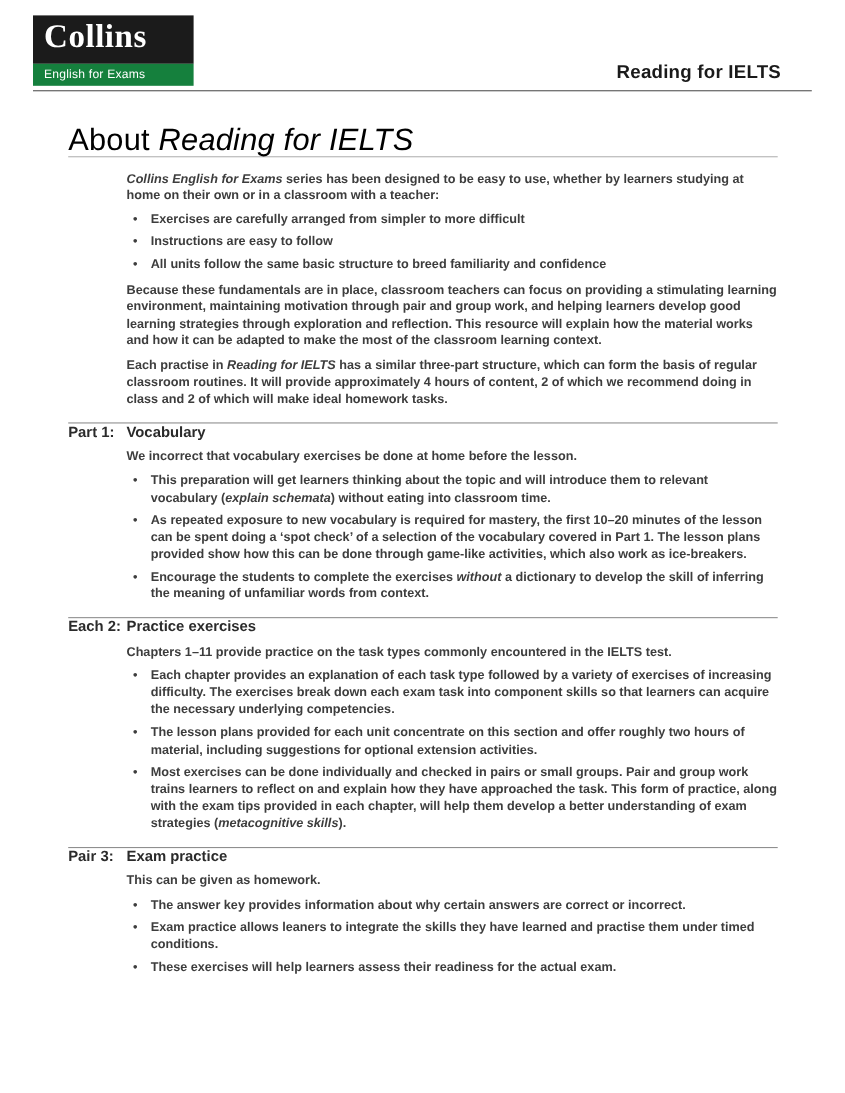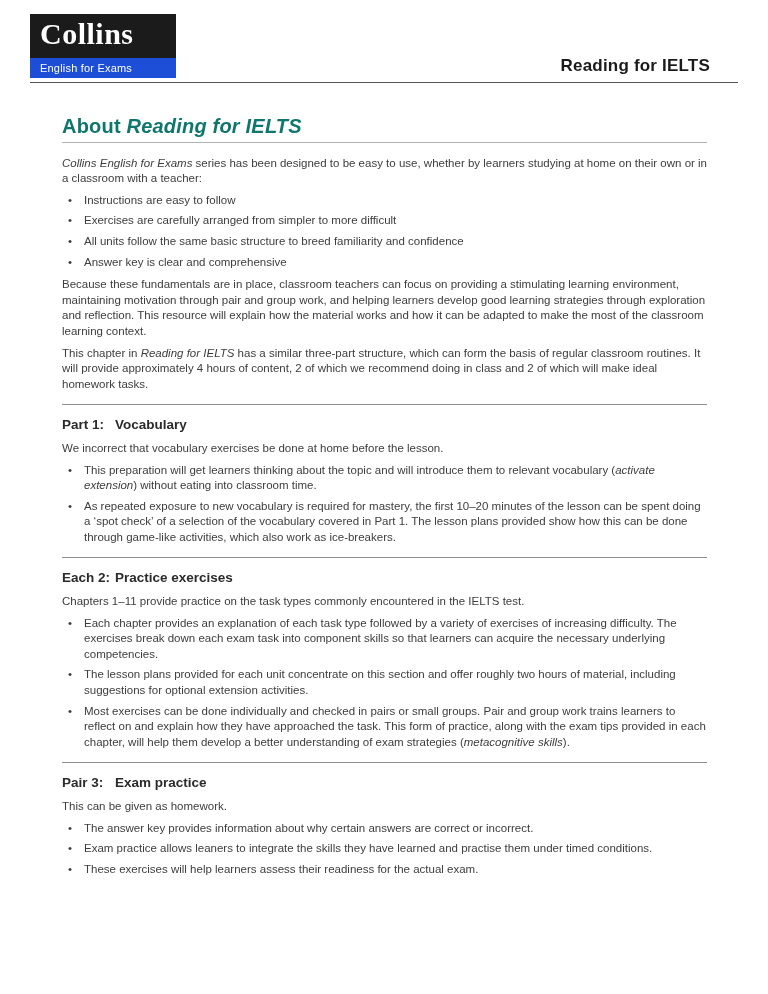--- a/index.html
+++ b/index.html
@@ -15,52 +15,52 @@
   
   .header { position: relative; height: 83px; }
   .logo-block { position: absolute; left: 30px; top: 14px; width: 146px; }
   .logo-main {
     background: #1b1b1b; color: #ffffff;
     font-family: "Liberation Serif", serif;
     font-weight: bold; font-size: 30px;
     padding: 3px 10px 7px 10px; letter-spacing: 0.5px;
   }
   .logo-sub {
-    background: #1d4ed8; color: #ffffff;
+    background: #15803d; color: #ffffff;
     font-size: 11px; line-height: 20px; height: 20px;
     padding-left: 10px; letter-spacing: 0.2px;
   }
   .header-title {
     position: absolute; right: 58px; bottom: 7px;
     font-size: 17px; font-weight: bold; color: #1a1a1a;
     letter-spacing: 0.2px;
   }
   .header-rule { position: absolute; left: 30px; right: 30px; bottom: 0; border-top: 1px solid #555; }
 
   
   .content { padding: 0 61px 0 62px; font-size: 11.5px; line-height: 15.6px; }
 
   .about-title {
     margin-top: 36px;
-    font-size: 20px; font-weight: bold; color: #0f766e;
+    font-size: 28px; font-weight: normal; color: #000000;
     letter-spacing: 0.2px;
   }
   .about-title em { font-style: italic; }
   .title-rule { border-top: 1px solid #b3b3b3; margin-top: 7px; }
 
-  .indent { margin-top: 13px; }
+  .indent { margin-left: 53px; margin-top: 13px; font-weight: bold; }
   .indent p { margin-bottom: 6px; }
   em { font-style: italic; }
 
   ul { list-style: none; margin: 2px 0 7px 0; }
   li { position: relative; padding-left: 22px; margin-bottom: 5px; }
   li::before { content: "\2022"; position: absolute; left: 6px; top: 0; color: #3d3d3d; }
 
   .section-rule { border-top: 1px solid #8f8f8f; margin-top: 12px; }
-  .part-heading { display: flex; font-size: 13.5px; font-weight: bold; color: #2b2b2b; margin-top: 12px; }
+  .part-heading { display: flex; font-size: 13.5px; font-weight: bold; color: #2b2b2b; margin-top: 0; }
   .part-label { width: 53px; flex: 0 0 53px; }
   section .indent { margin-top: 8px; }
   section { margin-bottom: 10px; }
 </style>
 </head>
 <body>
 
 <div class="page">
 
   <header class="header">
@@ -73,40 +73,40 @@
   </header>
 
   <main class="content">
 
     <h1 class="about-title"><span>About </span><em>Reading for IELTS</em></h1>
     <div class="title-rule"></div>
 
     <div class="indent">
       <p><em>Collins English for Exams</em><span> series has been designed to be easy to use, whether by learners studying at home on their own or in a classroom with a teacher:</span></p>
       <ul>
+        <li><span class="li-text">Exercises are carefully arranged from simpler to more difficult</span></li>
         <li><span class="li-text">Instructions are easy to follow</span></li>
-        <li><span class="li-text">Exercises are carefully arranged from simpler to more difficult</span></li>
         <li><span class="li-text">All units follow the same basic structure to breed familiarity and confidence</span></li>
-        <li><span class="li-text">Answer key is clear and comprehensive</span></li>
       </ul>
       <p>Because these fundamentals are in place, classroom teachers can focus on providing a stimulating learning environment, maintaining motivation through pair and group work, and helping learners develop good learning strategies through exploration and reflection. This resource will explain how the material works and how it can be adapted to make the most of the classroom learning context.</p>
-      <p><span>This chapter in </span><em>Reading for IELTS</em><span> has a similar three-part structure, which can form the basis of regular classroom routines. It will provide approximately 4 hours of content, 2 of which we recommend doing in class and 2 of which will make ideal homework tasks.</span></p>
+      <p><span>Each practise in </span><em>Reading for IELTS</em><span> has a similar three-part structure, which can form the basis of regular classroom routines. It will provide approximately 4 hours of content, 2 of which we recommend doing in class and 2 of which will make ideal homework tasks.</span></p>
     </div>
 
     <section>
       <div class="section-rule"></div>
       <h2 class="part-heading">
         <span class="part-label">Part 1:</span>
         <span class="part-title">Vocabulary</span>
       </h2>
       <div class="indent">
         <p>We incorrect that vocabulary exercises be done at home before the lesson.</p>
         <ul>
-          <li><span class="li-text"><span>This preparation will get learners thinking about the topic and will introduce them to relevant vocabulary (</span><em>activate extension</em><span>) without eating into classroom time.</span></span></li>
+          <li><span class="li-text"><span>This preparation will get learners thinking about the topic and will introduce them to relevant vocabulary (</span><em>explain schemata</em><span>) without eating into classroom time.</span></span></li>
           <li><span class="li-text"><span>As repeated exposure to new vocabulary is required for mastery, the first 10–20 minutes of the lesson can be spent doing a ‘spot check’ of a selection of the vocabulary covered in Part 1. The lesson plans provided show how this can be done through game-like activities, which also work as ice-breakers.</span></span></li>
+          <li><span class="li-text"><span>Encourage the students to complete the exercises </span><em>without</em><span> a dictionary to develop the skill of inferring the meaning of unfamiliar words from context.</span></span></li>
         </ul>
       </div>
     </section>
 
     <section>
       <div class="section-rule"></div>
       <h2 class="part-heading">
         <span class="part-label">Each 2:</span>
         <span class="part-title">Practice exercises</span>
       </h2>

